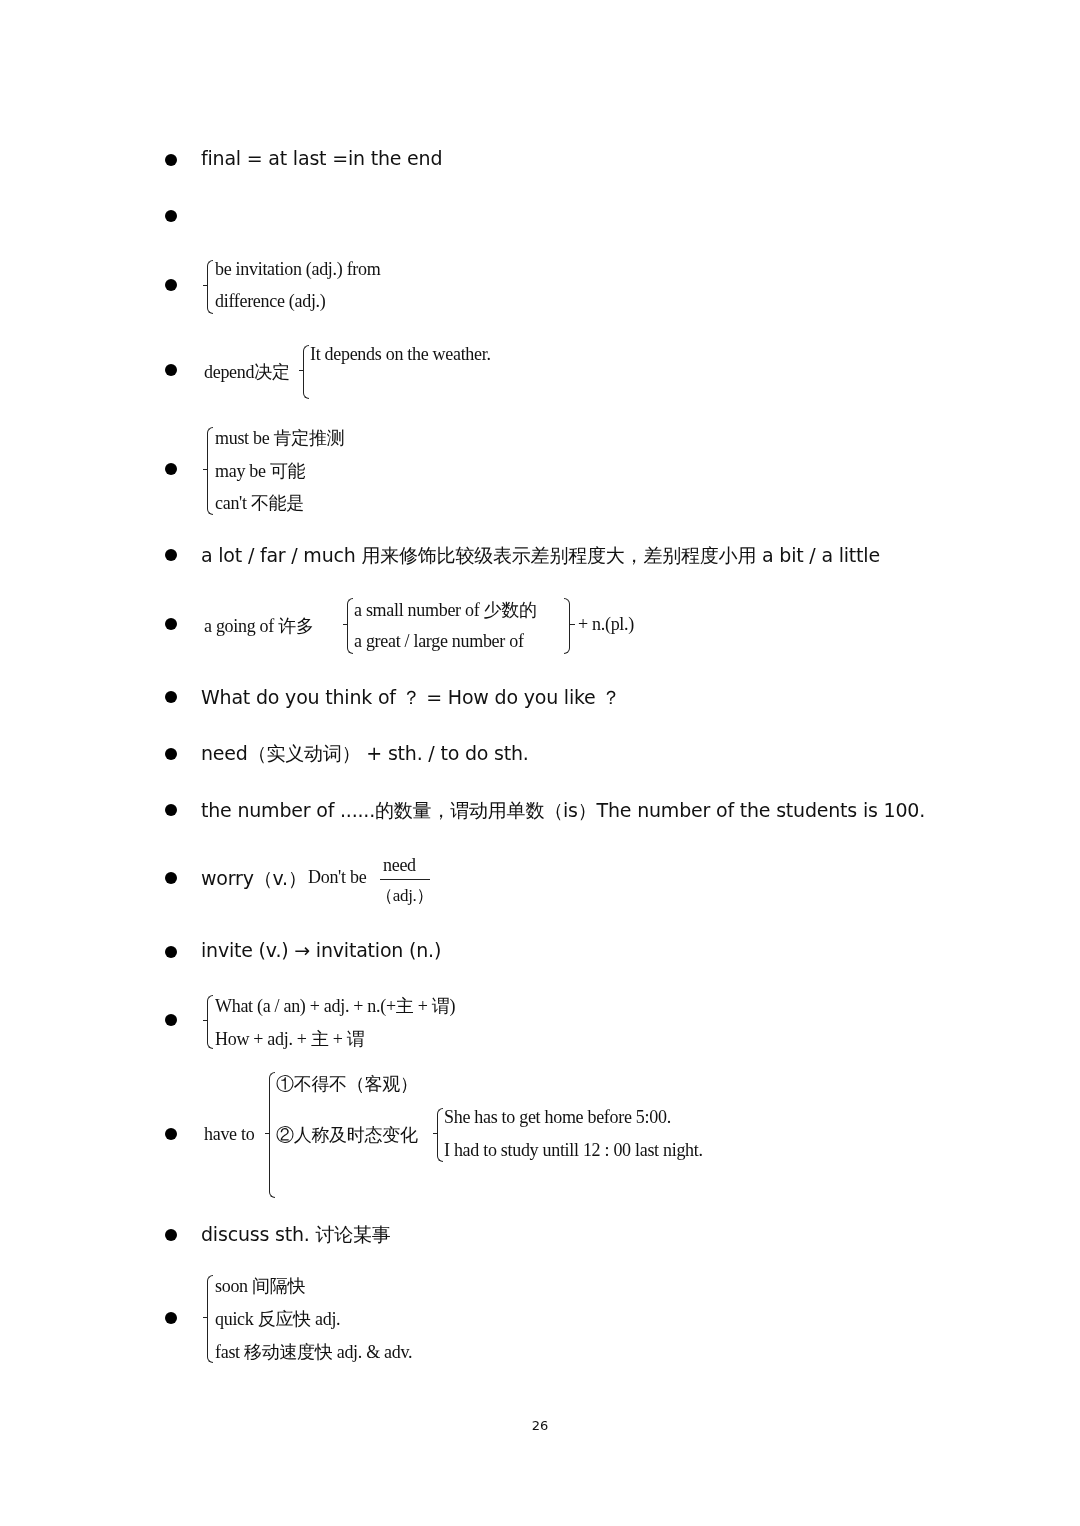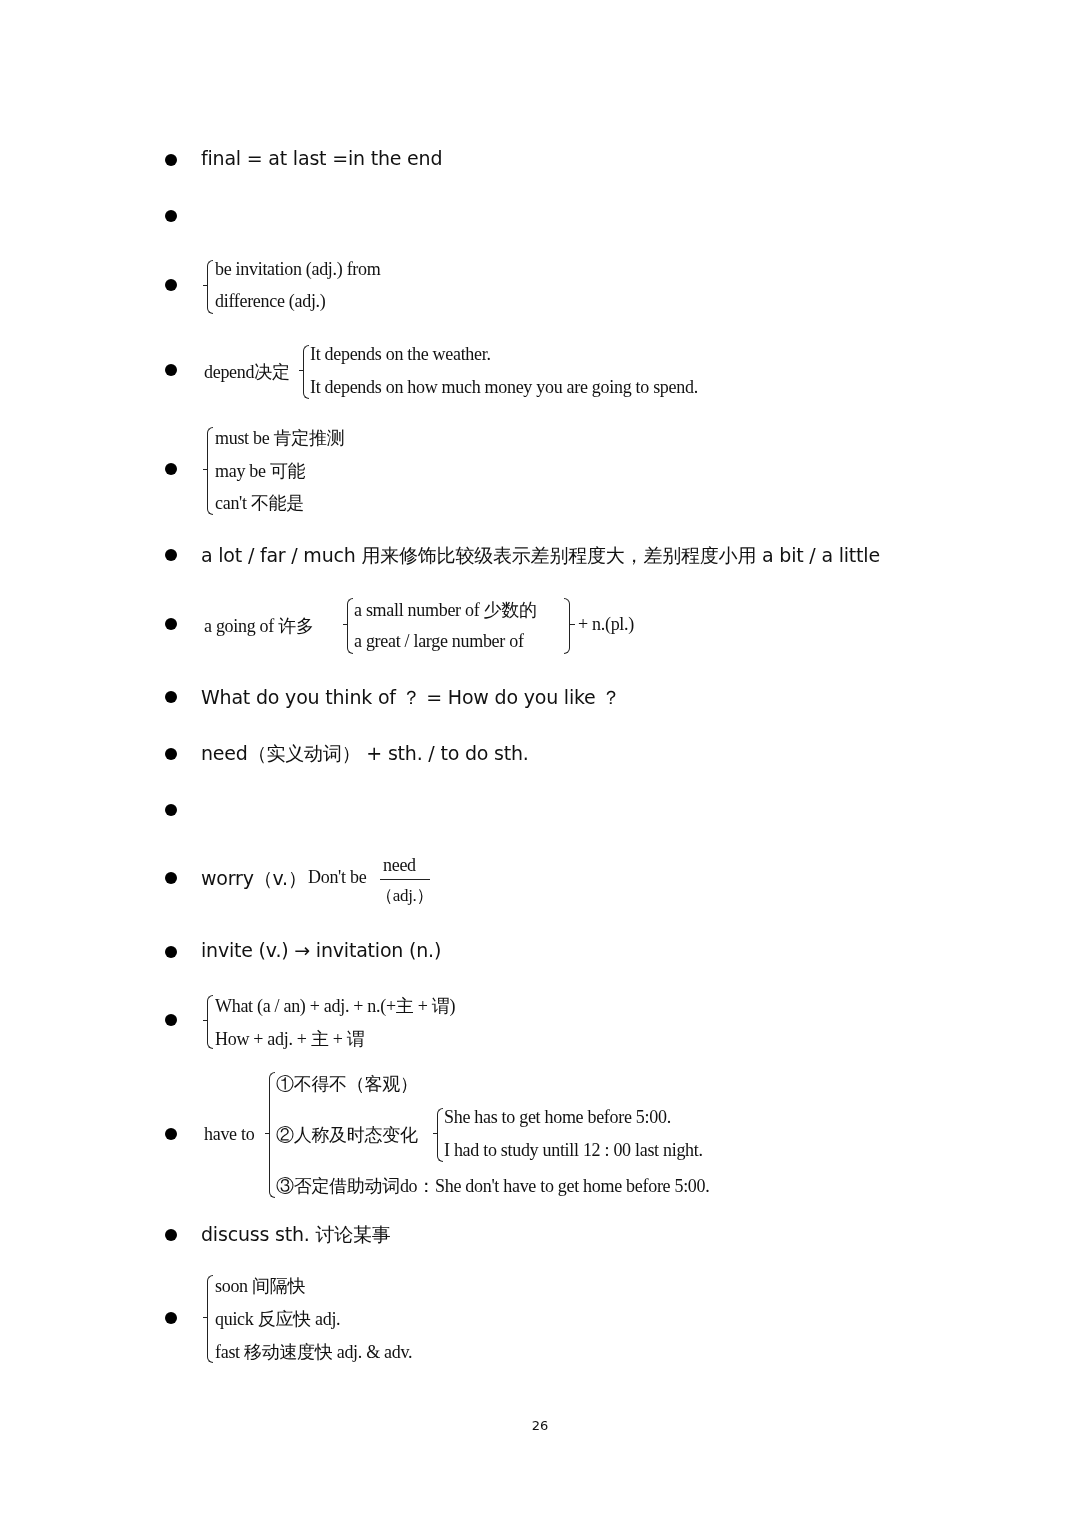--- a/index.html
+++ b/index.html
@@ -29,21 +29,20 @@
   <div class="brace" style="left:207px; top:260px; height:52px"></div>
   <div class="brace-tip" style="left:203px; top:285px"></div>
   <div class="line serif" style="left:215px; top:259px">be invitation (adj.) from</div>
   <div class="line serif" style="left:215px; top:291px">difference (adj.)</div>
 
   <div class="bullet" style="top:364px"></div>
   <div class="line serif" style="left:204px; top:360px">depend决定</div>
   <div class="brace" style="left:303px; top:345px; height:52px"></div>
   <div class="brace-tip" style="left:299px; top:370px"></div>
   <div class="line serif" style="left:310px; top:344px">It depends on the weather.</div>
-  <div class="line serif" style="left:310px; top:377px">It depends on how much money you are going to spend.</div>
 
   <div class="bullet" style="top:463px"></div>
   <div class="brace" style="left:207px; top:427px; height:86px"></div>
   <div class="brace-tip" style="left:203px; top:469px"></div>
   <div class="line serif" style="left:215px; top:426px">must be 肯定推测</div>
   <div class="line serif" style="left:215px; top:459px">may be 可能</div>
   <div class="line serif" style="left:215px; top:491px">can't 不能是</div>
 
   <div class="bullet" style="top:549px"></div>
   <div class="line sans" style="left:201px; top:543px">a lot / far / much  用来修饰比较级表示差别程度大，差别程度小用  a bit / a little</div>
@@ -58,20 +57,21 @@
   <div class="brace-tip" style="left:570px; top:624px"></div>
   <div class="line serif" style="left:578px; top:614px">+ n.(pl.)</div>
 
   <div class="bullet" style="top:691px"></div>
   <div class="line sans" style="left:201px; top:685px">What do you think of  ？  = How do you like  ？</div>
 
   <div class="bullet" style="top:748px"></div>
   <div class="line sans" style="left:201px; top:741px">need（实义动词）  + sth. / to do sth.</div>
 
   <div class="bullet" style="top:804px"></div>
+  <div class="line sans" style="left:201px; top:798px">the number of  ......的数量，谓动用单数（is）The number of the students is 100.</div>
 
   <div class="bullet" style="top:872px"></div>
   <div class="line sans" style="left:201px; top:866px">worry（v.）</div>
   <div class="line serif" style="left:308px; top:867px">Don't be</div>
   <div class="line serif" style="left:383px; top:855px">need</div>
   <div class="frac-line" style="left:380px; top:879px; width:50px"></div>
   <div class="line serif" style="left:376px; top:884px; font-size:17px">（adj.）</div>
 
   <div class="bullet" style="top:946px"></div>
   <div class="line sans" style="left:201px; top:939px">invite (v.)  →  invitation (n.)</div>
@@ -81,21 +81,20 @@
   <div class="brace-tip" style="left:203px; top:1020px"></div>
   <div class="line serif" style="left:215px; top:994px">What (a / an) + adj. + n.(+主 + 谓)</div>
   <div class="line serif" style="left:215px; top:1027px">How + adj. + 主 + 谓</div>
 
   <div class="bullet" style="top:1128px"></div>
   <div class="line serif" style="left:204px; top:1124px">have to</div>
   <div class="brace" style="left:269px; top:1072px; height:124px"></div>
   <div class="brace-tip" style="left:265px; top:1133px"></div>
   <div class="line serif" style="left:276px; top:1072px">①不得不（客观）</div>
   <div class="line serif" style="left:276px; top:1123px">②人称及时态变化</div>
-  <div class="line serif" style="left:276px; top:1174px">③否定借助动词do：She don't have to get home before 5:00.</div>
   <div class="brace" style="left:437px; top:1108px; height:52px"></div>
   <div class="brace-tip" style="left:433px; top:1133px"></div>
   <div class="line serif" style="left:444px; top:1107px">She has to get home before 5:00.</div>
   <div class="line serif" style="left:444px; top:1140px">I had to study untill 12 : 00 last night.</div>
 
   <div class="bullet" style="top:1229px"></div>
   <div class="line sans" style="left:201px; top:1222px">discuss sth.  讨论某事</div>
 
   <div class="bullet" style="top:1312px"></div>
   <div class="brace" style="left:207px; top:1275px; height:86px"></div>

